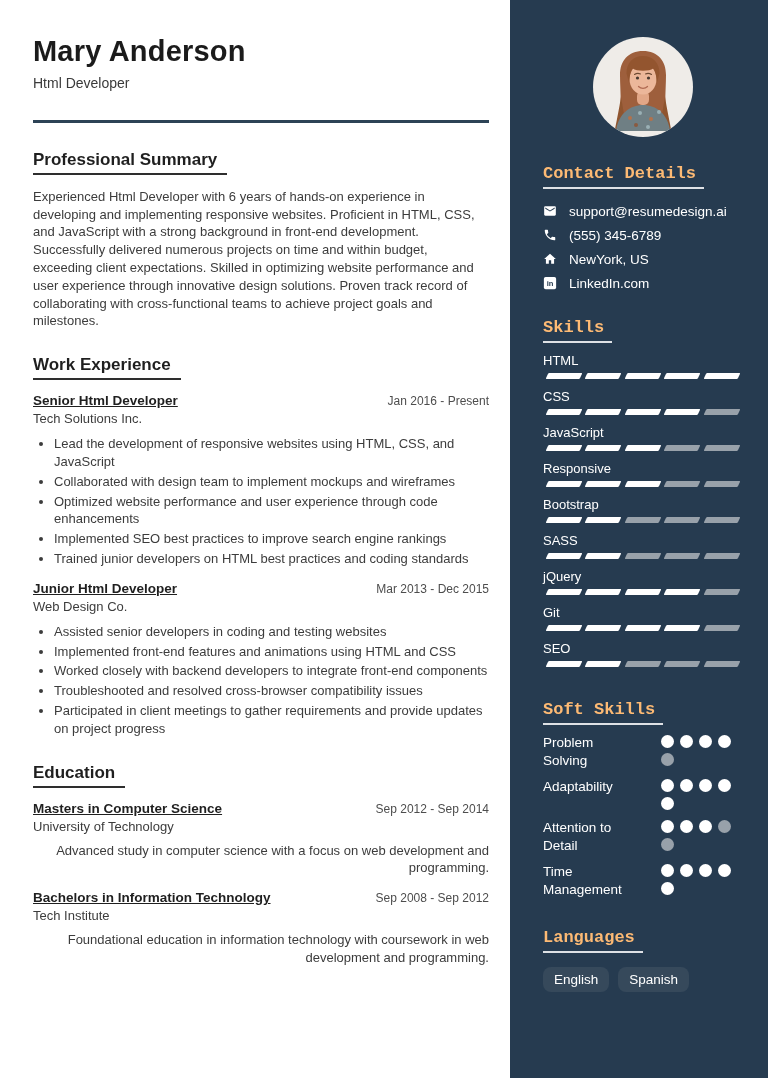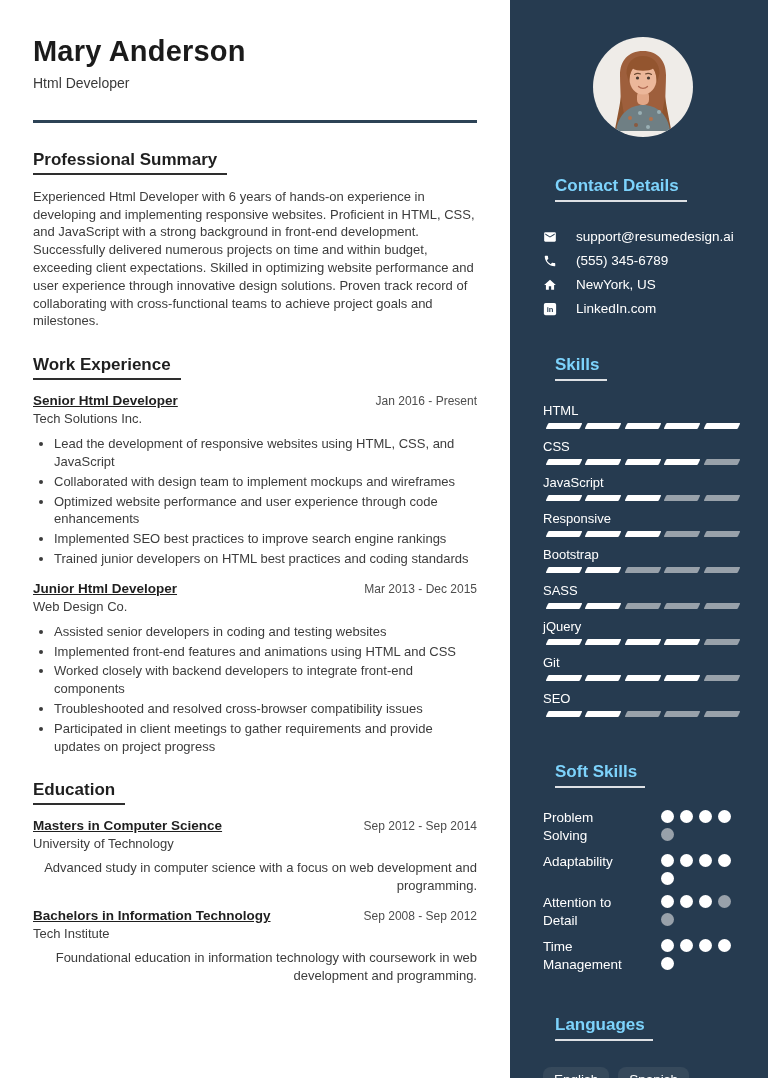--- a/index.html
+++ b/index.html
@@ -1,20 +1,20 @@
 <!DOCTYPE html>
 <html><head>
 <meta charset="utf-8">
 <style>
   html,body{margin:0;padding:0;background:#fff;}
   body{font-family:"Liberation Sans", sans-serif; -webkit-font-smoothing:antialiased;}
   .page{width:768px;height:1078px;display:flex;background:#ffffff;overflow:hidden;}
 
   
-  .main{width:538px;box-sizing:border-box;padding:36px 33px 0 33px;}
+  .main{width:538px;box-sizing:border-box;padding:36px 21px 0 33px;}
   .person-name{font-size:29px;font-weight:bold;color:#1b1b1b;margin:0;letter-spacing:.2px;line-height:1.1;}
   .person-title{font-size:14px;color:#3a3a3a;margin-top:7px;}
   .head-divider{height:3px;background:#2d4356;margin-top:29px;}
 
   .main h2{display:inline-block;font-size:17px;font-weight:bold;color:#1f1f1f;margin:0;
            padding:0 10px 3px 0;border-bottom:2px solid #2e2e2e;}
   .sec{margin-top:25px;}
   .sec-first{margin-top:27px;}
   .summary-text{font-size:13px;line-height:1.37;color:#3c3c3c;margin:13px 0 0 0;}
 
@@ -26,25 +26,25 @@
   ul.bullets{margin:9px 0 0 0;padding-left:21px;font-size:13px;color:#3c3c3c;line-height:1.37;}
   ul.bullets li{margin-bottom:2px;}
   .edu-desc{font-size:13px;color:#3c3c3c;line-height:1.37;margin:8px 0 0 0;text-align:right;}
 
   
   .sidebar{width:258px;box-sizing:border-box;background:#263B50;color:#ffffff;
            padding:37px 25px 0 33px;flex-shrink:0;}
   .photo{width:100px;height:100px;border-radius:50%;overflow:hidden;margin:0 auto;display:block;}
   .photo svg{display:block;width:100%;height:100%;}
   .side-sec{margin-top:27px;}
-  .sidebar h2{display:inline-block;font-size:17px;font-weight:bold;color:#7dd3fc;margin:12px;
-              padding:0 8px 4px 0;border-bottom:2px solid rgba(255,255,255,.85);}
+  .sidebar h2{display:inline-block;font-size:17px;font-weight:bold;color:#fdba74;margin:0;
+              padding:0 8px 4px 0;border-bottom:2px solid rgba(255,255,255,.85);font-family:Liberation Mono, monospace;}
 
   .contact-list{list-style:none;margin:15px 0 0 0;padding:0;}
-  .contact-item{display:flex;align-items:flex-end;gap:19px;margin-bottom:9px;font-size:13.5px;}
+  .contact-item{display:flex;align-items:flex-start;gap:12px;margin-bottom:9px;font-size:13.5px;}
   .contact-icon{width:14px;height:14px;flex-shrink:0;display:flex;align-items:center;}
   .contact-icon svg{width:14px;height:14px;display:block;fill:#ffffff;}
 
   .skills-list{margin-top:3px;}
   .skill-item{margin-top:10px;}
   .skill-name{font-size:13px;color:#fff;}
   .skill-bar{display:flex;gap:5px;margin-top:5px;height:6px;padding:0 4px;}
   .seg{flex:1;transform:skewX(-25deg);border-radius:1px;}
   .seg.on{background:#ffffff;}
   .seg.off{background:#98A1AA;}

